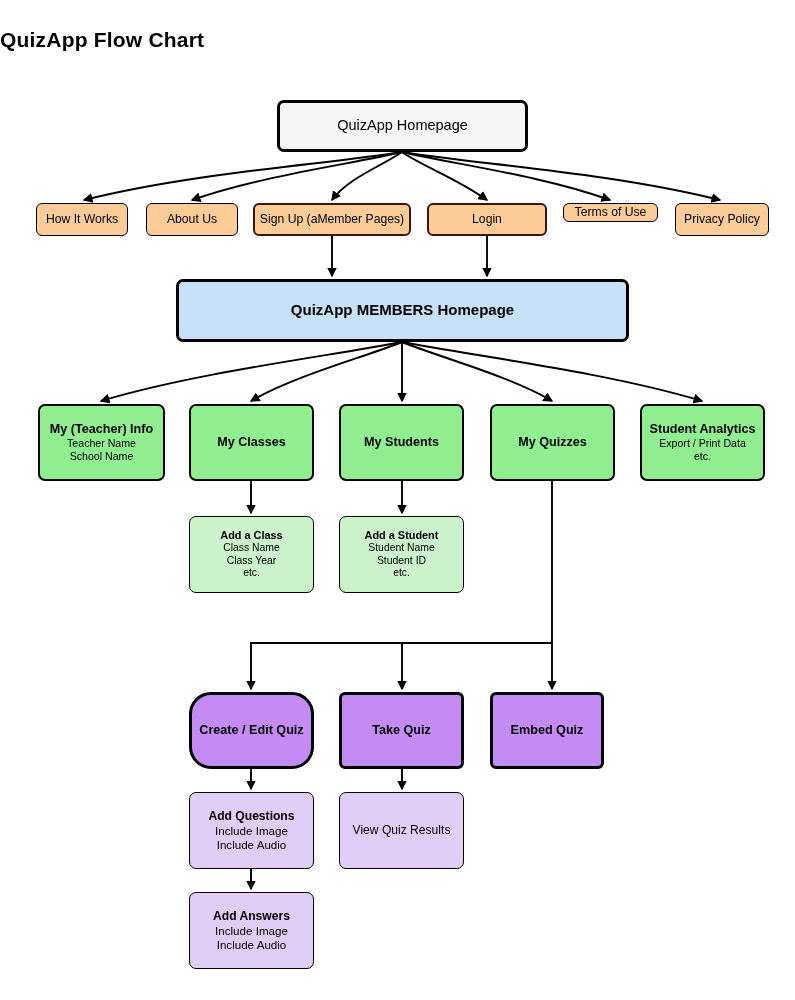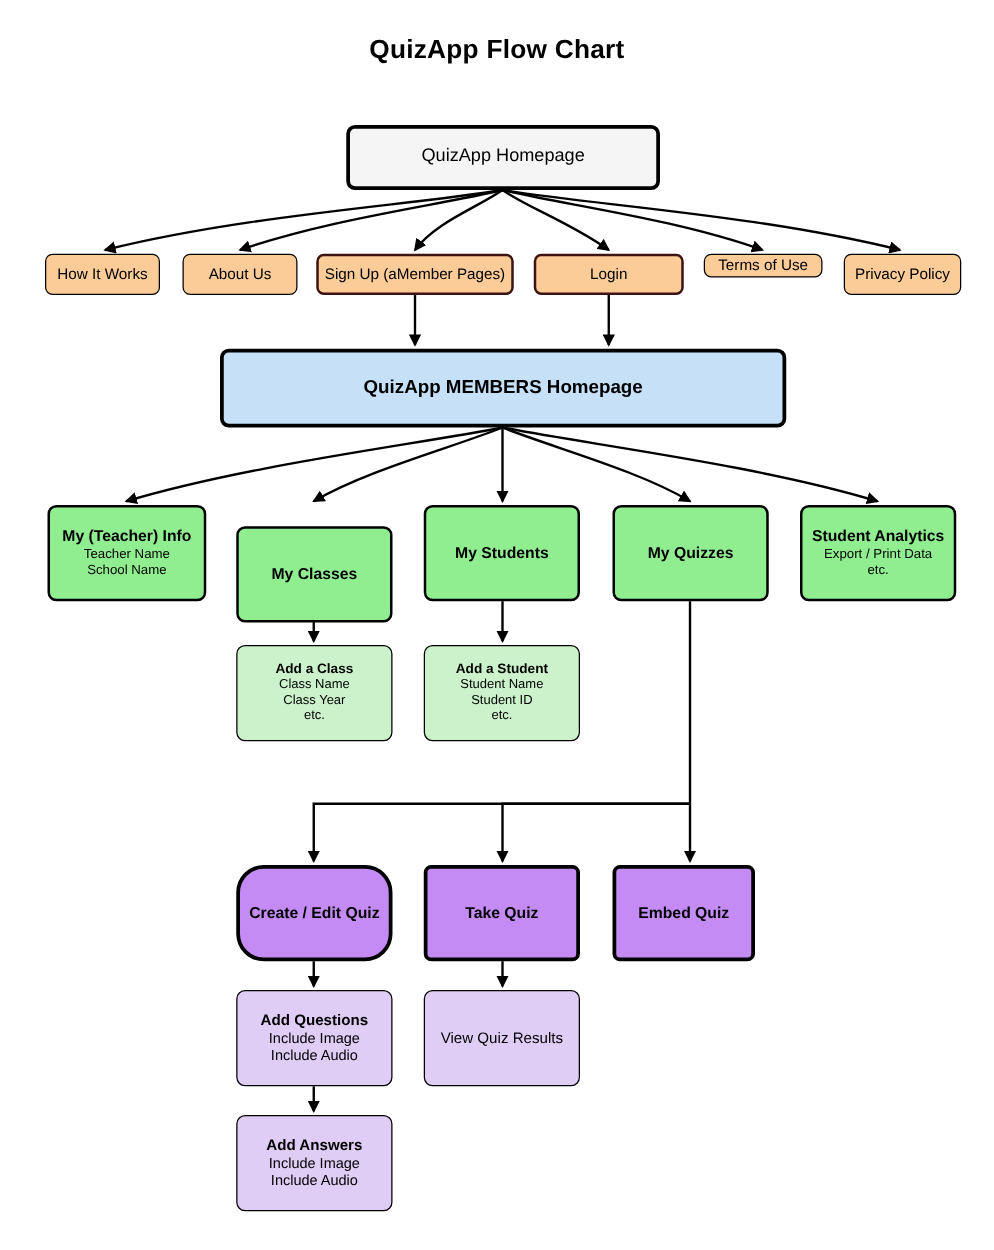--- a/index.html
+++ b/index.html
@@ -24,21 +24,20 @@
     top: 0;
     width: 795px;
     height: 1000px;
     pointer-events: none;
   }
   #title {
     position: absolute;
     left: 0;
     top: 28px;
     width: 795px;
-    text-align: center;
     font-size: 21px;
     font-weight: bold;
     color: #000000;
     letter-spacing: 0.2px;
   }
   .node {
     position: absolute;
     box-sizing: border-box;
     display: flex;
     flex-direction: column;
@@ -198,21 +197,21 @@
   <div class="node members" style="left:176px; top:279px; width:453px; height:63px;align-items:center;">
     <div class="ttl">QuizApp MEMBERS Homepage</div>
   </div>
 
   <div class="node green" style="left:38px; top:404px; width:127px; height:77px;">
     <div class="ttl">My (Teacher) Info</div>
     <div class="sub">Teacher Name</div>
     <div class="sub">School Name</div>
   </div>
 
-  <div class="node green" style="left:189px; top:404px; width:125px; height:77px;margin-top:17px;">
+  <div class="node green" style="left:189px; top:404px; width:125px; height:77px;">
     <div class="ttl">My Classes</div>
   </div>
 
   <div class="node green" style="left:339px; top:404px; width:125px; height:77px;">
     <div class="ttl">My Students</div>
   </div>
 
   <div class="node green" style="left:490px; top:404px; width:125px; height:77px;">
     <div class="ttl">My Quizzes</div>
   </div>

